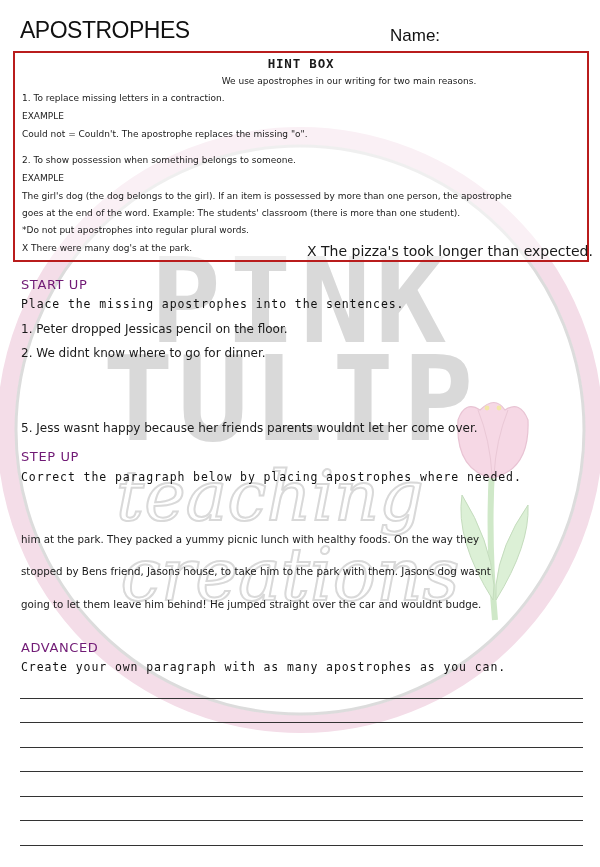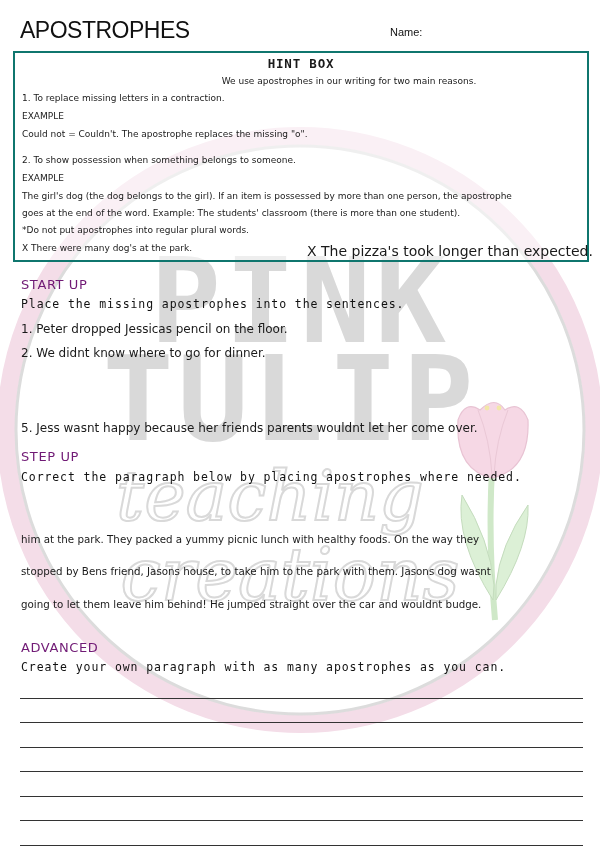--- a/index.html
+++ b/index.html
@@ -7,25 +7,25 @@
          font-family: "DejaVu Sans", sans-serif; color: #1a1a1a; }
   .page { position: absolute; left: 0; top: 0; width: 600px; height: 867px; }
 
   
   .watermark { position: absolute; left: 0; top: 0; width: 600px; height: 867px; pointer-events: none; z-index: 0; }
 
   .content { position: absolute; left: 0; top: 0; width: 504px; height: 867px; z-index: 1; }
 
   .title { position: absolute; left: 20px; top: 17px; font-size: 23px; letter-spacing: -0.5px;
            font-family: "Liberation Sans", sans-serif; color: #111; }
-  .name-label { position: absolute; left: 390px; top: 26px; font-size: 11px;
+  .name-label { position: absolute; left: 390px; top: 26px; font-size: 17px;
                 font-family: "Liberation Sans", sans-serif; color: #111; }
 
   .hint-box { position: absolute; left: 13px; top: 51px; width: 576px; height: 211px;
-              border: 2px solid #0f766e; box-sizing: border-box; background: rgba(255,255,255,0.55); }
+              border: 2px solid #b91c1c; box-sizing: border-box; background: rgba(255,255,255,0.55); }
   .hint-title { position: absolute; left: 0; width: 100%; top: 3px; text-align: center;
                 font-size: 12.5px; font-weight: bold; letter-spacing: 0.8px; font-family: "DejaVu Sans Mono", monospace; }
   .hint-intro { position: absolute; left: 0; width: 100%; top: 23px; text-align: center; font-size: 9px; padding-left: 48px; }
   .hint-line { position: absolute; left: 7px; font-size: 9px; white-space: nowrap; }
   .hint-col2 { position: absolute; left: 292px; font-size: 14px; white-space: nowrap; }
 
   .section-head { position: absolute; left: 21px; font-size: 13px; letter-spacing: 0.6px;
                   font-family: "DejaVu Sans", sans-serif; color: #701a75; }
   .section-instr { position: absolute; left: 21px; font-size: 11.5px; letter-spacing: 0.9px;
                    font-family: "DejaVu Sans Mono", monospace; color: #111; white-space: nowrap; }

